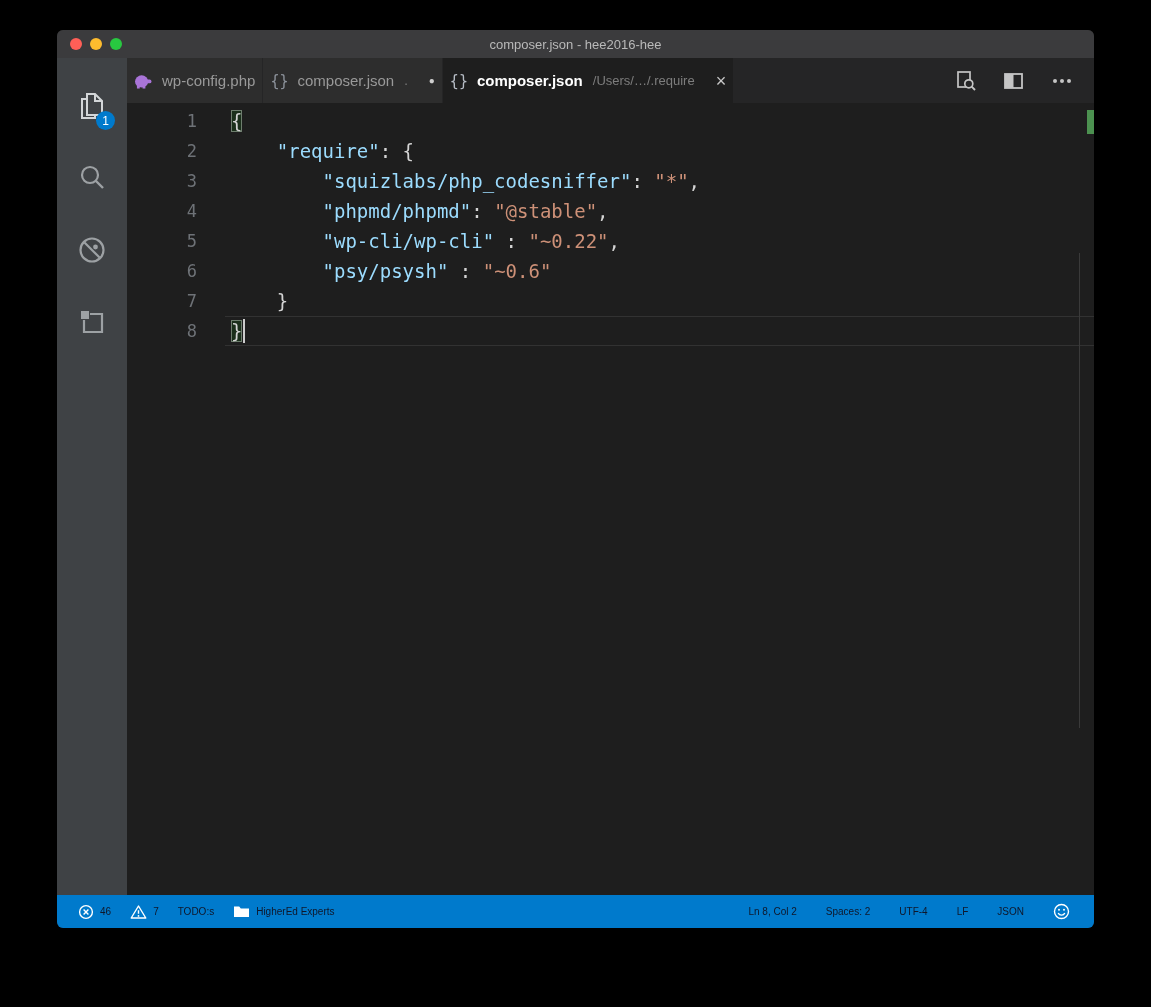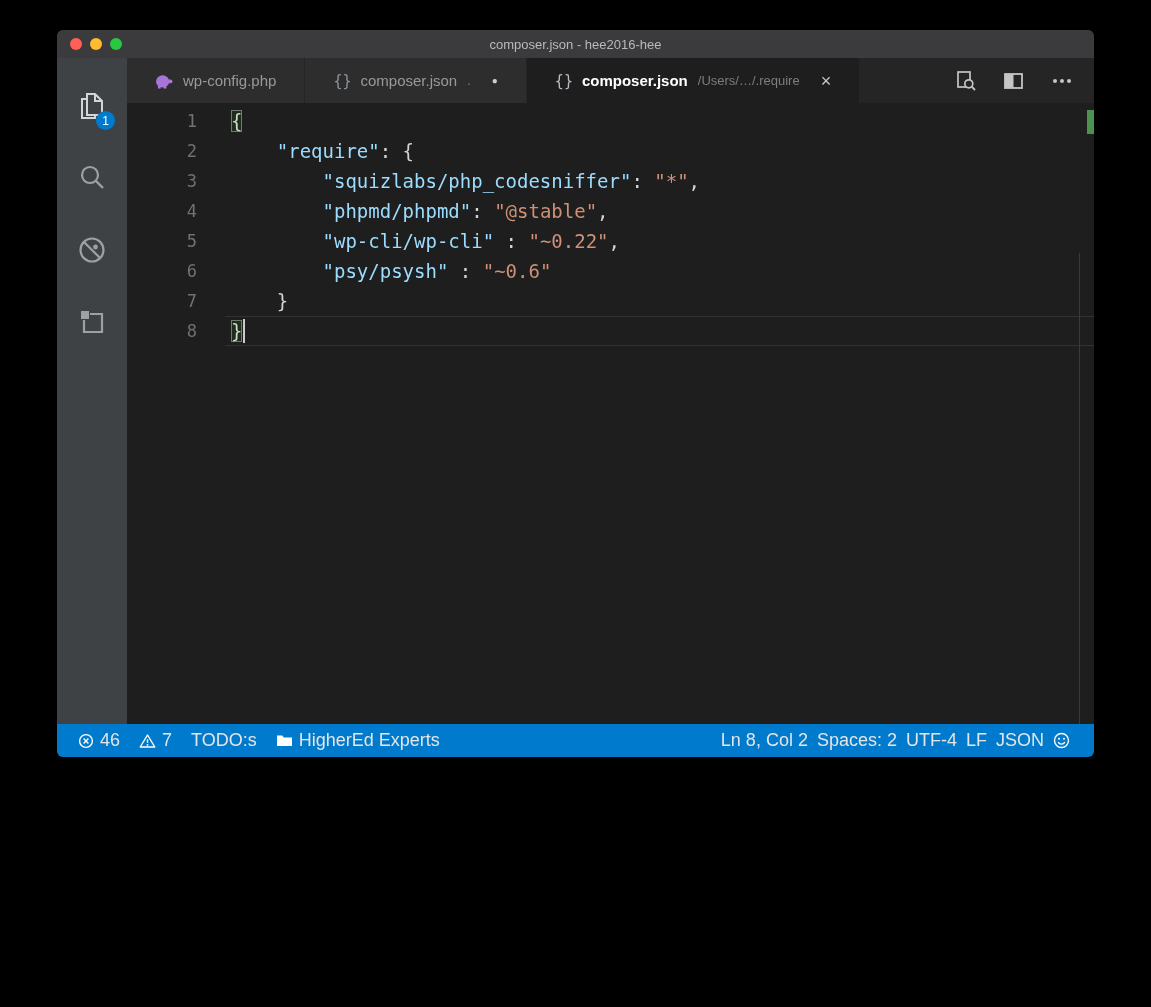--- a/index.html
+++ b/index.html
@@ -1,19 +1,19 @@
 <!DOCTYPE html>
 <html><head>
 <meta charset="utf-8">
 <style>
   * { box-sizing: border-box; }
   html,body { margin:0; padding:0; width:1151px; height:1007px; background:#000; overflow:hidden;
               font-family:"Liberation Sans", sans-serif; }
 
-  .window { position:absolute; left:57px; top:30px; width:1037px; height:727px;
+  .window { position:absolute; left:57px; top:30px; width:1037px; height:898px;
             background:#1e1e1e; border-radius:6px; overflow:hidden;
             display:flex; flex-direction:column; }
 
   
   .titlebar { height:28px; flex:none; background:#3b3b3d; position:relative;
               display:flex; align-items:center; justify-content:center; }
   .traffic { position:absolute; left:13px; top:8px; display:flex; gap:8px; }
   .traffic span { width:12px; height:12px; border-radius:50%; display:block; }
   .tl-close { background:#ff5f57; }
   .tl-min   { background:#febc2e; }
@@ -29,21 +29,21 @@
               position:relative; cursor:pointer; color:#9da1a4; }
   .act-item.first { color:#d3d6d8; }
   .act-badge { position:absolute; right:12px; bottom:12px; min-width:19px; height:19px;
                background:#007acc; border-radius:50%; color:#fff; font-size:12px;
                display:flex; align-items:center; justify-content:center; }
 
   .editor-col { flex:1; display:flex; flex-direction:column; min-width:0; }
 
   
   .tabbar { height:45px; flex:none; background:#252526; display:flex; align-items:stretch; }
-  .tab { display:flex; align-items:center; padding:0 28px; gap:9px; background:#2d2d2d;
+  .tab { display:flex; align-items:center; padding:0 7px; gap:9px; background:#2d2d2d;
          border-right:1px solid #252526; color:#999; font-size:15px; cursor:pointer; white-space:nowrap; }
   .tab.active { background:#1e1e1e; color:#fff; }
   .tab.active .tab-label { font-weight:bold; color:#fff; }
   .tab-icon-braces { font-family:"DejaVu Sans Mono",monospace; font-size:15px; color:#8d939c; }
   .tab.active .tab-icon-braces { color:#b6bcc5; }
   .tab-desc { font-size:13px; color:#7d7d7d; margin-left:1px; }
   .tab-dirty { color:#cfcfcf; font-size:10px; margin-left:12px; }
   .tab-close { color:#c8c8c8; font-size:18px; line-height:1; margin-left:12px; }
   .tabbar-actions { margin-left:auto; display:flex; align-items:center; gap:24px; padding:0 20px; }
   .tabbar-actions .action { cursor:pointer; display:flex; align-items:center; }
@@ -58,24 +58,24 @@
   .tok-key   { color:#9cdcfe; }
   .tok-str   { color:#ce9178; }
   .tok-match { color:#d4d4d4; box-shadow: inset 0 0 0 1px #6e7e6e; background:rgba(20,110,20,0.22); }
   .line.current::before { content:""; position:absolute; left:98px; right:0; top:0; bottom:0;
                           border-top:1px solid #323232; border-bottom:1px solid #323232; pointer-events:none; }
   .cursor { display:inline-block; width:2px; height:24px; background:#cccccc; vertical-align:-5px; margin-left:1px; }
   .ov-marker { position:absolute; right:0; top:7px; width:7px; height:24px; background:#4c9150; }
   .scroll-line { position:absolute; right:14px; top:150px; width:1px; height:475px; background:#3a3a3a; }
 
   
-  .statusbar { height:33px; flex:none; background:#007acc; color:#e5e5e5; font-size:18px;
+  .statusbar { height:33px; flex:none; background:#007acc; color:#0f172a; font-size:10px;
                display:flex; align-items:center; padding:0 24px 0 21px; }
   .sb-left { display:flex; align-items:center; gap:19px; }
-  .sb-right { margin-left:auto; display:flex; align-items:center; gap:9px;text-align:center; }
+  .sb-right { margin-left:auto; display:flex; align-items:center; gap:29px;text-align:center; }
   .sb-item { display:flex; align-items:center; gap:6px; cursor:pointer; white-space:nowrap; }
   svg { display:block; }
 </style>
 </head>
 <body>
 
 <div class="window">
 
   <div class="titlebar">
     <div class="traffic">

